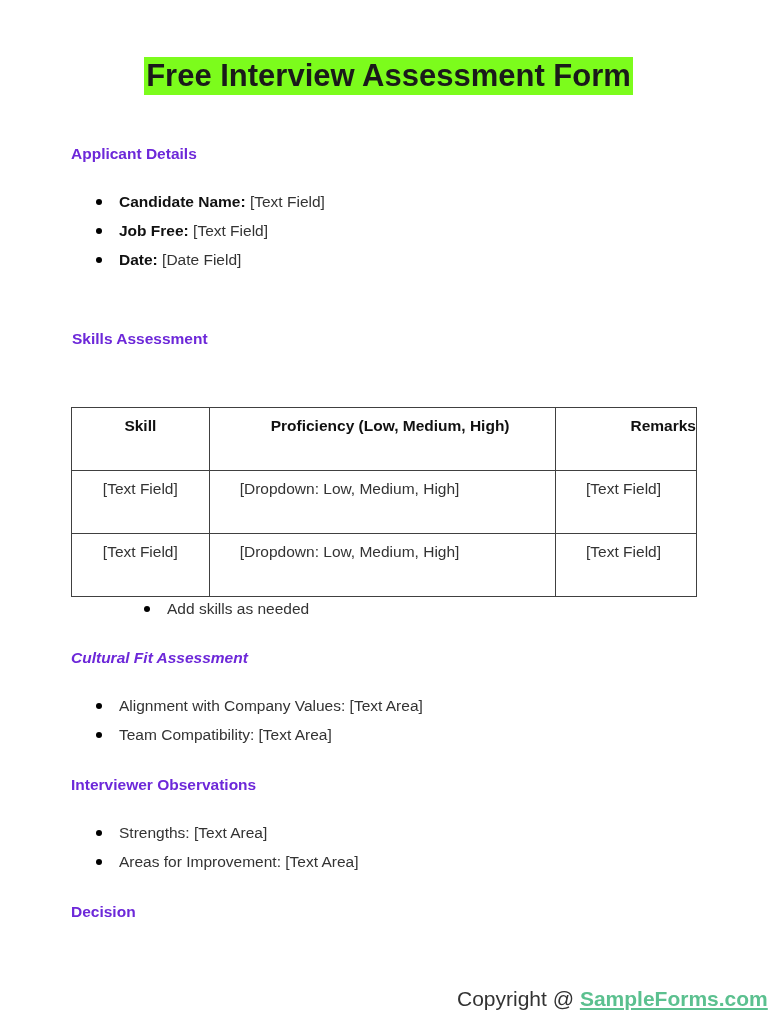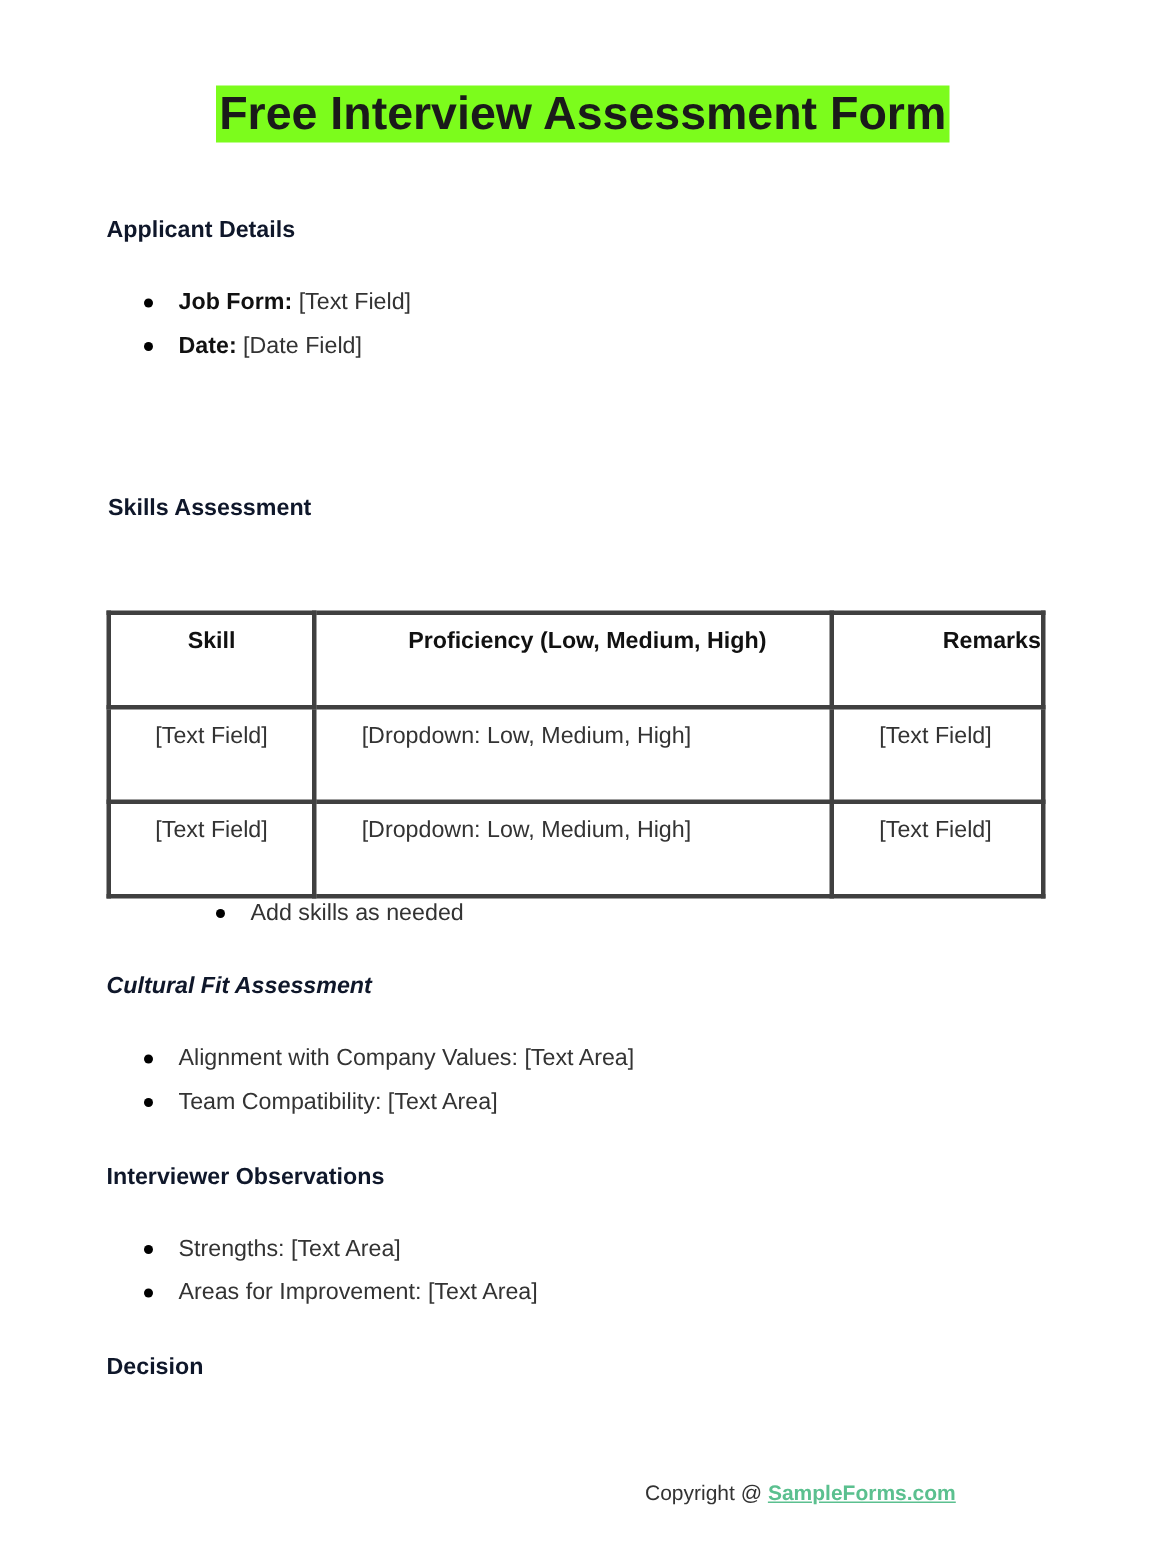--- a/index.html
+++ b/index.html
@@ -5,61 +5,62 @@
   html, body { margin: 0; padding: 0; background: #ffffff; }
   body {
     width: 777px; height: 1031px; position: relative; overflow: hidden;
     font-family: "Liberation Sans", sans-serif; color: #000000;
   }
   .title-wrap { position: absolute; top: 57px; left: 0; width: 777px; text-align: center; }
   .title {
     display: inline-block; background: #7cfc1c; color: #1a1a1a;
     font-weight: bold; font-size: 31px; line-height: 38px; padding: 0 2px;
   }
-  .heading { position: absolute; left: 71px; font-weight: bold; font-size: 15.5px; color: #0f172a; }
+  .heading { position: absolute; left: 71px; font-weight: bold; font-size: 15.5px; color: #6d28d9; }
   ul.list { position: absolute; left: 96px; margin: 0; padding: 0; list-style: none; }
   ul.list li { position: relative; font-size: 15.5px; line-height: 29px; padding-left: 23px; color: #222; }
   ul.list li::before {
     content: ""; position: absolute; left: 0; top: 12px; width: 6px; height: 6px;
     border-radius: 50%; background: #000;
   }
   ul.list li .lbl { font-weight: bold; color: #111; }
   ul.list li .val { color: #333; }
   table.skills {
     position: absolute; left: 71px; top: 407px; width: 626px;
     border-collapse: collapse; font-size: 15.5px;
   }
   table.skills td, table.skills th {
-    border: 3px solid #404040; vertical-align: top; height: 63px; padding: 9px 0 0 0;
+    border: 1px solid #404040; vertical-align: top; height: 63px; padding: 9px 0 0 0;
     box-sizing: border-box; color: #333; font-weight: normal;
   }
   table.skills th { font-weight: bold; color: #111; }
   .c1 { width: 138px; text-align: center; }
   .c2 { width: 347px; text-align: left; }
   .c3 { width: 141px; text-align: center; }
   th.c2 { padding-left: 61px !important; }
   td.c2 { padding-left: 30px !important; }
   td.c1 { padding-right: 0 !important; }
   td.c3 { text-align: left; padding-left: 30px !important; }
   th.c3 { text-align: right; padding-left: 47px !important; }
   .footer {
-    position: absolute; top: 987px; left: 430px; font-size: 14px; color: #333;
+    position: absolute; top: 987px; left: 457px; font-size: 21px; color: #333;
   }
   .footer a { color: #5bc08f; font-weight: bold; text-decoration: underline; }
 </style>
 </head>
 <body>
 
 <div class="title-wrap">
   <span class="title">Free Interview Assessment Form</span>
 </div>
 
 <div class="heading" style="top:145px;">Applicant Details</div>
 <ul class="list" style="top:187px;">
-  <li><span class="lbl">Job Form:</span> <span class="val">[Text Field]</span></li>
+  <li><span class="lbl">Candidate Name:</span> <span class="val">[Text Field]</span></li>
+  <li><span class="lbl">Job Free:</span> <span class="val">[Text Field]</span></li>
   <li><span class="lbl">Date:</span> <span class="val">[Date Field]</span></li>
 </ul>
 
 <div class="heading" style="top:330px;left:72px;">Skills Assessment</div>
 
 <table class="skills">
   <tbody>
       <tr>
     <th class="c1">Skill</th>
     <th class="c2">Proficiency (Low, Medium, High)</th>

